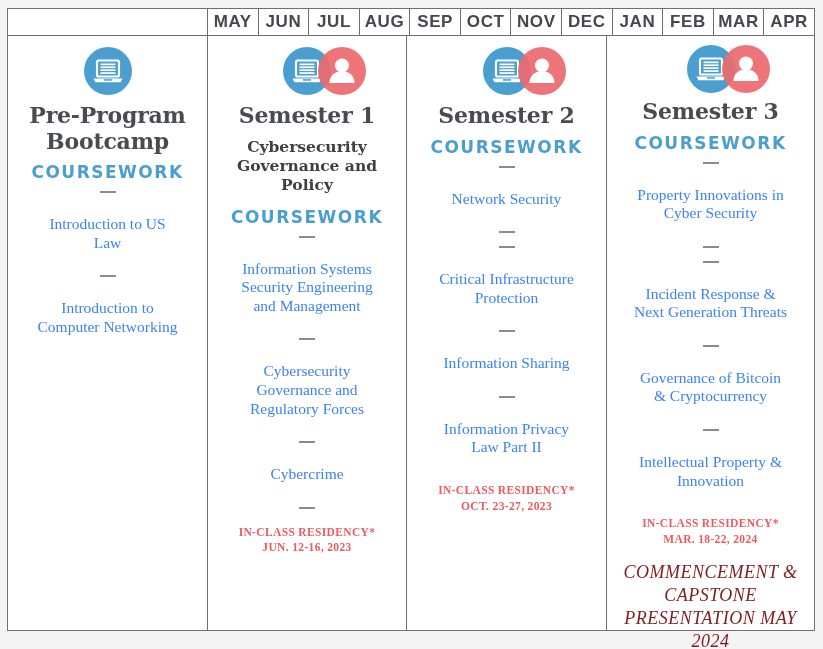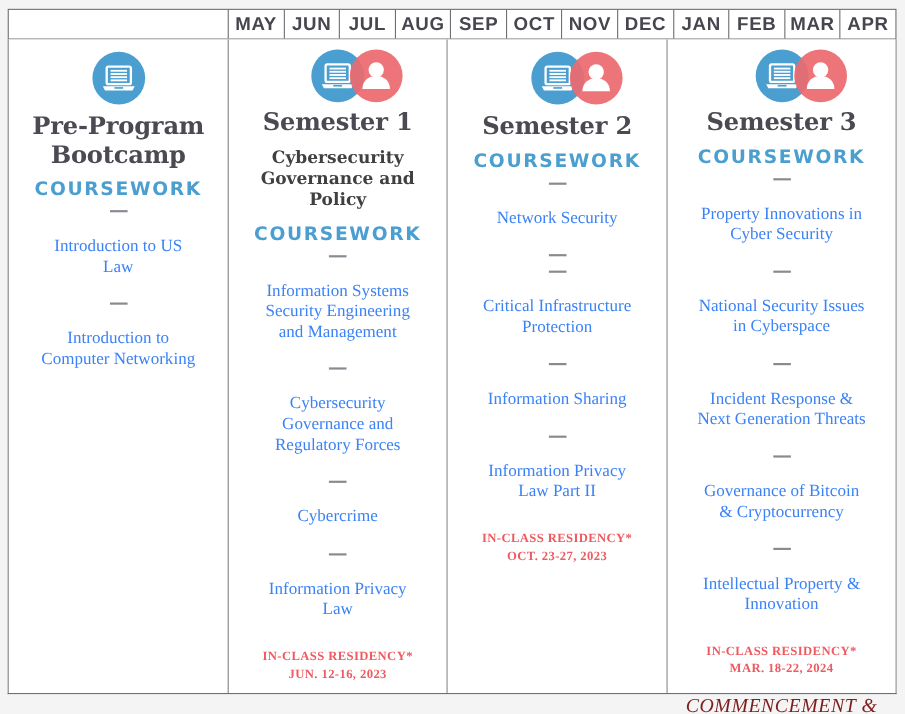--- a/index.html
+++ b/index.html
@@ -239,21 +239,20 @@
       <div class="term-title">Semester 1</div>
       <div class="term-sub">Cybersecurity Governance and Policy</div>
       <div class="coursework-label">COURSEWORK</div>
       <div class="sep"></div>
       <div class="course">Information Systems Security Engineering and Management</div>
       <div class="sep"></div>
       <div class="course">Cybersecurity Governance and Regulatory Forces</div>
       <div class="sep"></div>
       <div class="course">Cybercrime</div>
       <div class="sep"></div>
-      <div class="course">Information Privacy Law</div>
       <div class="residency">
         <span>IN-CLASS RESIDENCY*</span><br>
         <span>JUN. 12-16, 2023</span>
       </div>
     </div>
 
     <div class="term-col col-w3">
       <div class="icon-wrap">
         <div class="icon-pair">
           <span class="circ circ-blue">
@@ -312,21 +311,20 @@
               <path d="M11.5 36 C11.5 28.4 17.1 24.2 24 24.2 C30.9 24.2 36.5 28.4 36.5 36 Z" fill="#ffffff"></path>
             </svg>
           </span>
         </div>
       </div>
       <div class="term-title">Semester 3</div>
       <div class="coursework-label">COURSEWORK</div>
       <div class="sep"></div>
       <div class="course">Property Innovations in Cyber Security</div>
       <div class="sep"></div>
-      <div class="course">National Security Issues in Cyberspace</div>
       <div class="sep"></div>
       <div class="course">Incident Response &amp; Next Generation Threats</div>
       <div class="sep"></div>
       <div class="course">Governance of Bitcoin &amp; Cryptocurrency</div>
       <div class="sep"></div>
       <div class="course">Intellectual Property &amp; Innovation</div>
       <div class="residency">
         <span>IN-CLASS RESIDENCY*</span><br>
         <span>MAR. 18-22, 2024</span>
       </div>

